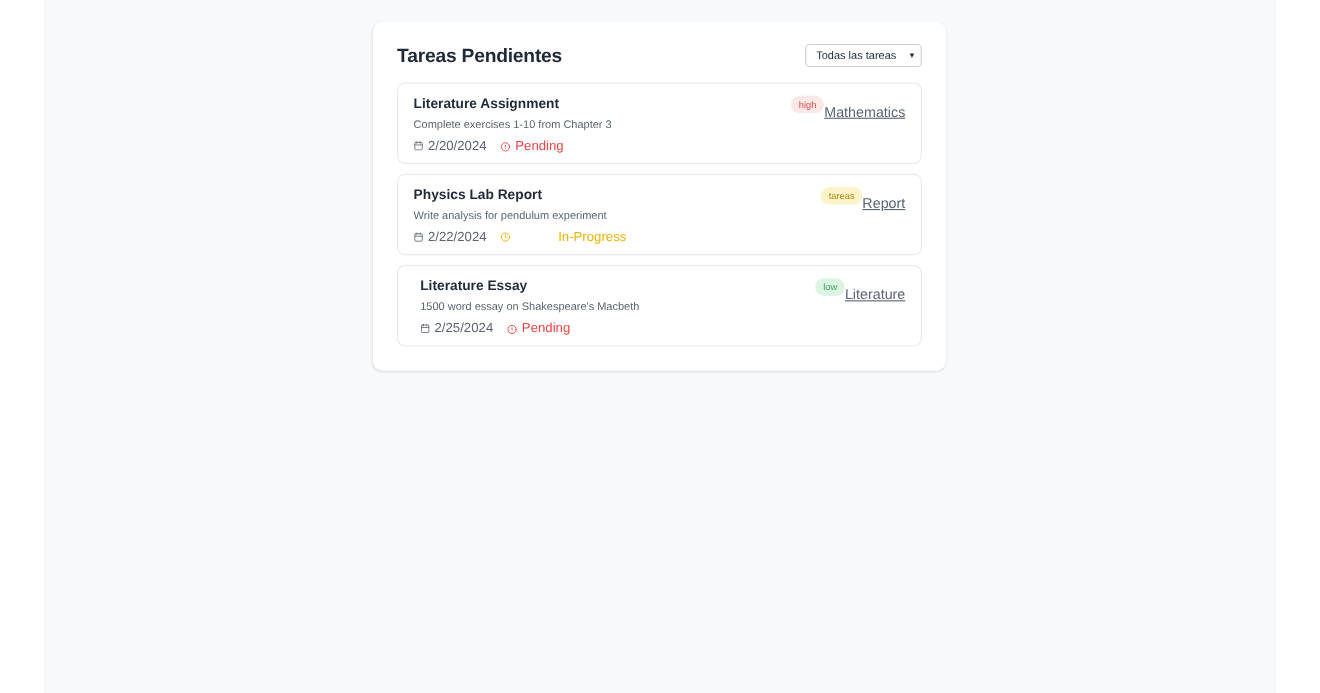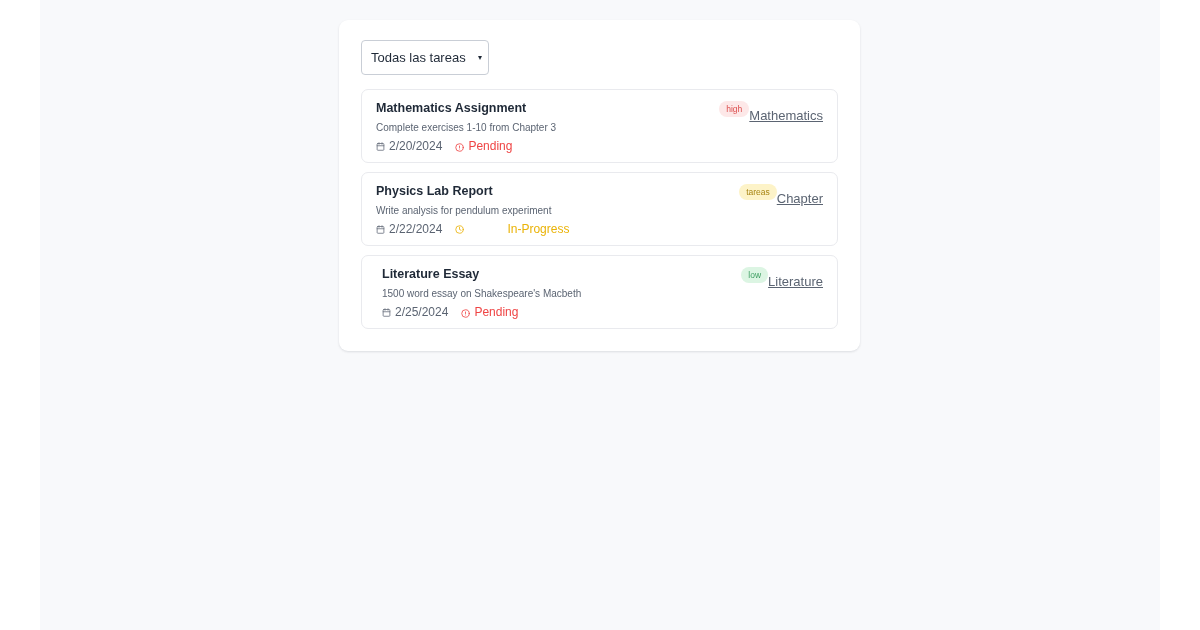--- a/index.html
+++ b/index.html
@@ -55,27 +55,27 @@
     color: #1f2937;
     letter-spacing: -0.2px;
     line-height: 1.2;
     margin: 0;
   }
 
   .filter-select {
     appearance: none;
     -webkit-appearance: none;
     font-family: "Liberation Sans", sans-serif;
-    font-size: 13px;
+    font-size: 10px;
     color: #1f2937;
     background: #ffffff;
     border: 1px solid #c9ced6;
     border-radius: 4px;
     padding: 4px 22px 4px 9px;
-    height: 35px;
+    height: 21px;
     line-height: 13px;
     cursor: pointer;
   }
   .select-wrap { position: relative; display: inline-block; }
   .select-wrap .chev {
     position: absolute;
     right: 7px;
     top: 50%;
     transform: translateY(-50%);
     pointer-events: none;
@@ -169,34 +169,35 @@
 </style>
 </head>
 <body>
 
 <div id="page-root">
   <div class="page-canvas">
 
     <div class="panel">
 
       <div class="panel-header">
+        <h1 class="panel-title">Tareas Pendientes</h1>
 
         <span class="select-wrap">
           <select class="filter-select">
             <option>Todas las tareas</option>
           </select>
           <span class="chev">▾</span>
         </span>
       </div>
 
       <div class="task-list">
           <div class="task-card">
             <div class="task-row-top">
               <div class="task-main">
-                <div class="task-title">Mathematics Assignment</div>
+                <div class="task-title">Literature Assignment</div>
                 <div class="task-desc">Complete exercises 1-10 from Chapter 3</div>
                 <div class="task-meta">
                   <span class="meta-item">
                     <svg width="9" height="9" viewBox="0 0 24 24" fill="none" stroke="#6b7280" stroke-width="2.2" stroke-linecap="round" stroke-linejoin="round">
                       <rect x="3" y="4" width="18" height="18" rx="2"></rect>
                       <line x1="16" y1="2" x2="16" y2="6"></line>
                       <line x1="8" y1="2" x2="8" y2="6"></line>
                       <line x1="3" y1="10" x2="21" y2="10"></line>
                     </svg>
                     <span>2/20/2024</span>
@@ -236,21 +237,21 @@
                     <svg width="9" height="9" viewBox="0 0 24 24" fill="none" stroke="#eab308" stroke-width="2.2" stroke-linecap="round" stroke-linejoin="round">
                       <circle cx="12" cy="12" r="10"></circle>
                       <polyline points="12 6 12 12 16 14"></polyline>
                     </svg>
                     <span>In-Progress</span>
                   </span>
                 </div>
               </div>
               <div class="task-right">
                 <span class="badge badge-medium">tareas</span>
-                <span class="task-subject">Chapter</span>
+                <span class="task-subject">Report</span>
               </div>
             </div>
           </div>
           <div class="task-card">
             <div class="task-row-top">
               <div class="task-main">
                 <div class="task-title">Literature Essay</div>
                 <div class="task-desc">1500 word essay on Shakespeare's Macbeth</div>
                 <div class="task-meta">
                   <span class="meta-item">

